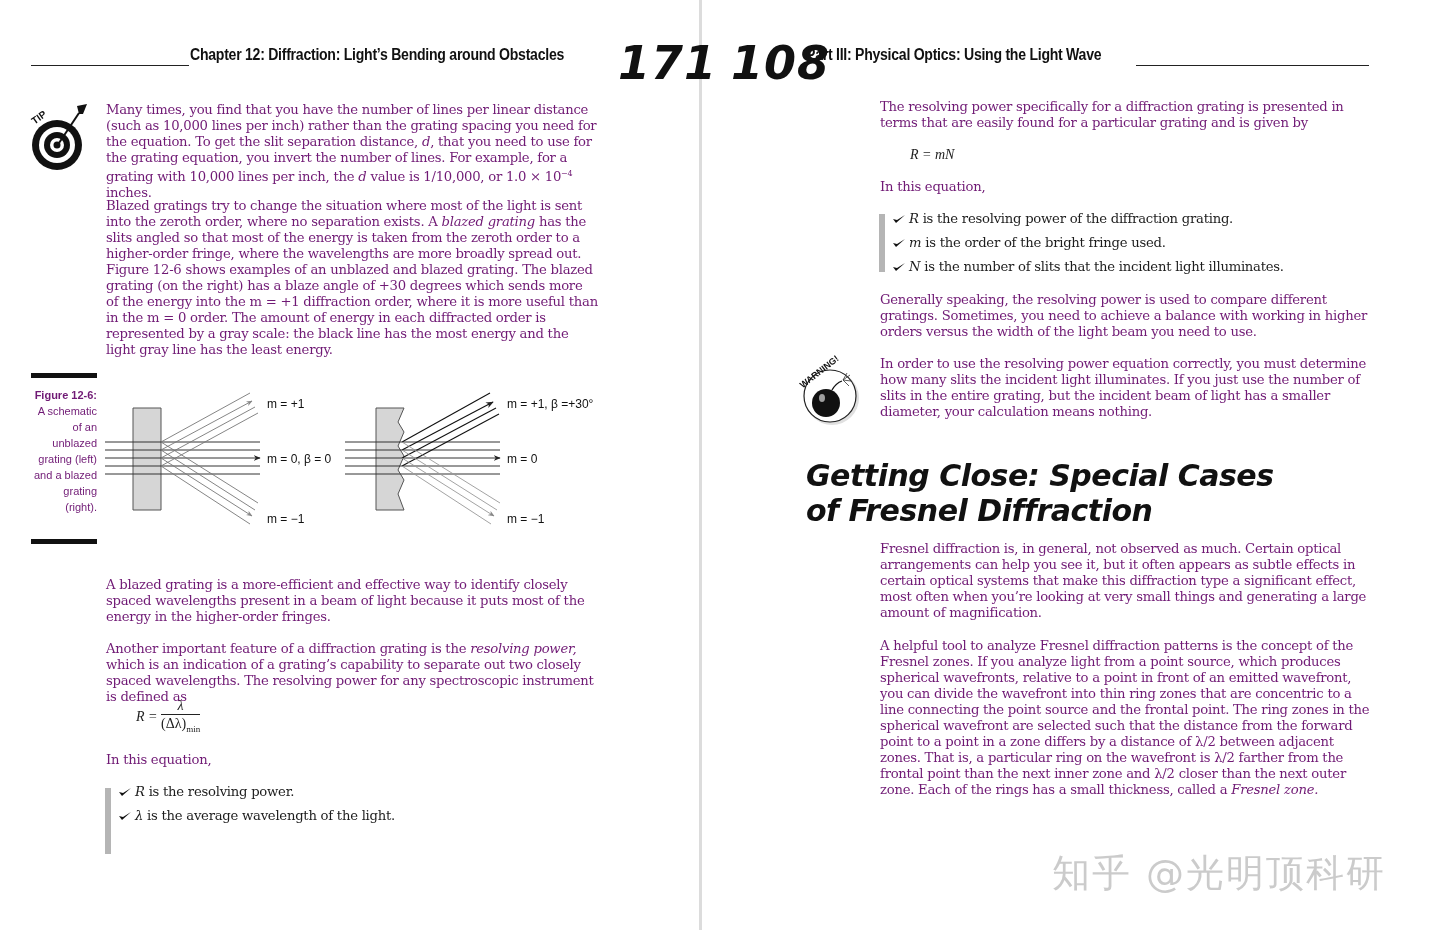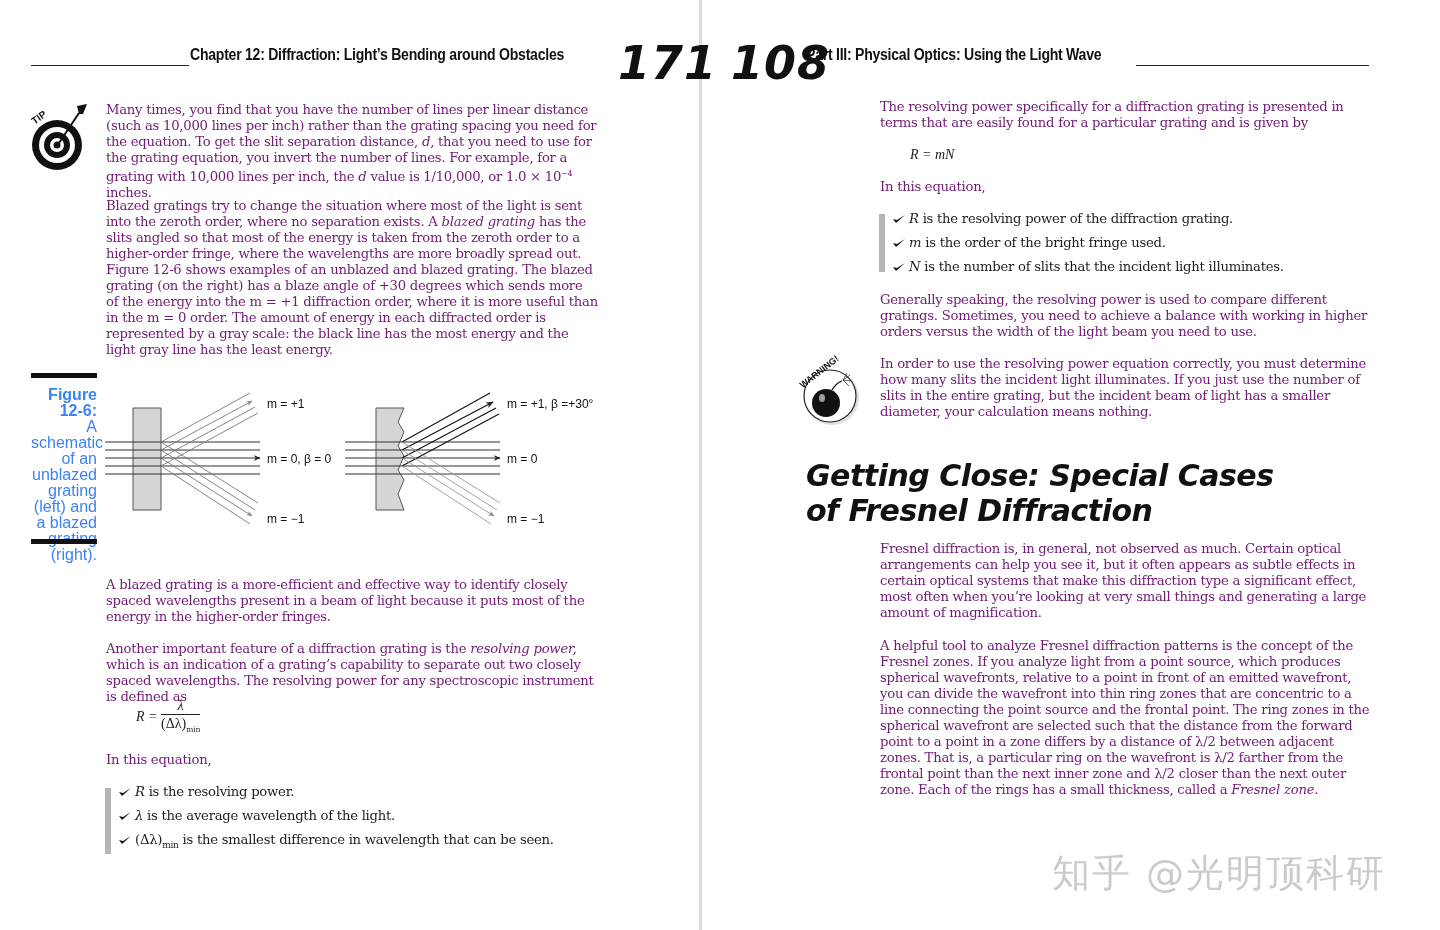--- a/index.html
+++ b/index.html
@@ -20,21 +20,21 @@
   .frac { display:inline-block; vertical-align:middle; text-align:center; }
   .frac .num { display:block; border-bottom:1px solid #222; padding:0 4px; line-height:16px; }
   .frac .den { display:block; line-height:18px; }
   .sub { font-size:9px; vertical-align:-4px; }
 
   .bullets { position:absolute; font-family:"DejaVu Serif", "Liberation Serif", serif; font-size:13.2px; color:#1d1d1d; letter-spacing:-0.25px; }
   .bullets .bar { position:absolute; left:0; top:0; width:6px; background:#b5b5b5; }
   .bullets .item { position:relative; height:24px; line-height:24px; padding-left:30px; white-space:nowrap; }
   .check { position:absolute; left:13px; top:7px; width:14px; height:10px; }
 
-  .fig-caption { position:absolute; left:31px; top:374px; width:66px; text-align:right; font-family:"Liberation Sans", sans-serif; font-size:16px; line-height:16px; transform-origin:right top; color:#3b82f6; }
+  .fig-caption { position:absolute; left:31px; top:374px; width:66px; text-align:right; font-family:"Liberation Sans", sans-serif; font-size:11px; line-height:16px; transform-origin:right top; color:#701a75; }
   .fig-caption .cap-title { font-weight:bold; }
   .fig-bar { position:absolute; left:31px; width:66px; height:5px; background:#111; }
 
   .diag-label { position:absolute; font-family:"Liberation Sans", sans-serif; font-size:12px; color:#111; white-space:nowrap; }
 
   .section-title { position:absolute; left:806px; top:458px; font-family:"DejaVu Sans", sans-serif; font-style:italic; font-weight:bold; font-size:30px; line-height:35px; color:#111; letter-spacing:-0.5px; }
 
   .watermark { position:absolute; left:1052px; top:848px; font-family:"DejaVu Sans", sans-serif; font-size:38px; color:rgba(160,160,160,0.55); letter-spacing:2px; white-space:nowrap; }
 
   .icon { position:absolute; }
@@ -154,26 +154,20 @@
       <svg class="check" viewBox="0 0 14 10">
           <path d="M1,5 L4,9 L13,1 L5,6 Z" fill="#111"></path>
         </svg>
       <i>R</i><span> is the resolving power.</span>
     </div>
     <div class="item">
       <svg class="check" viewBox="0 0 14 10">
           <path d="M1,5 L4,9 L13,1 L5,6 Z" fill="#111"></path>
         </svg>
       <i>λ</i><span> is the average wavelength of the light.</span>
-    </div>
-    <div class="item">
-      <svg class="check" viewBox="0 0 14 10">
-          <path d="M1,5 L4,9 L13,1 L5,6 Z" fill="#111"></path>
-        </svg>
-      <span>(Δλ)</span><span class="sub">min</span><span> is the smallest difference in wavelength that can be seen.</span>
     </div>
   </div>
 </div>
 
 <div class="page-right-content">
   <div class="folio" style="left:731px; top:36px;">108</div>
   <div class="header-text" style="left:806px; top:46px; transform-origin:left top;">Part III: Physical Optics: Using the Light Wave</div>
   <div class="rule" style="left:1136px; top:65px; width:233px;"></div>
 
   <div class="body-text" style="left:880px; top:99px; width:492px;">The resolving power specifically for a diffraction grating is presented in terms that are easily found for a particular grating and is given by</div>

